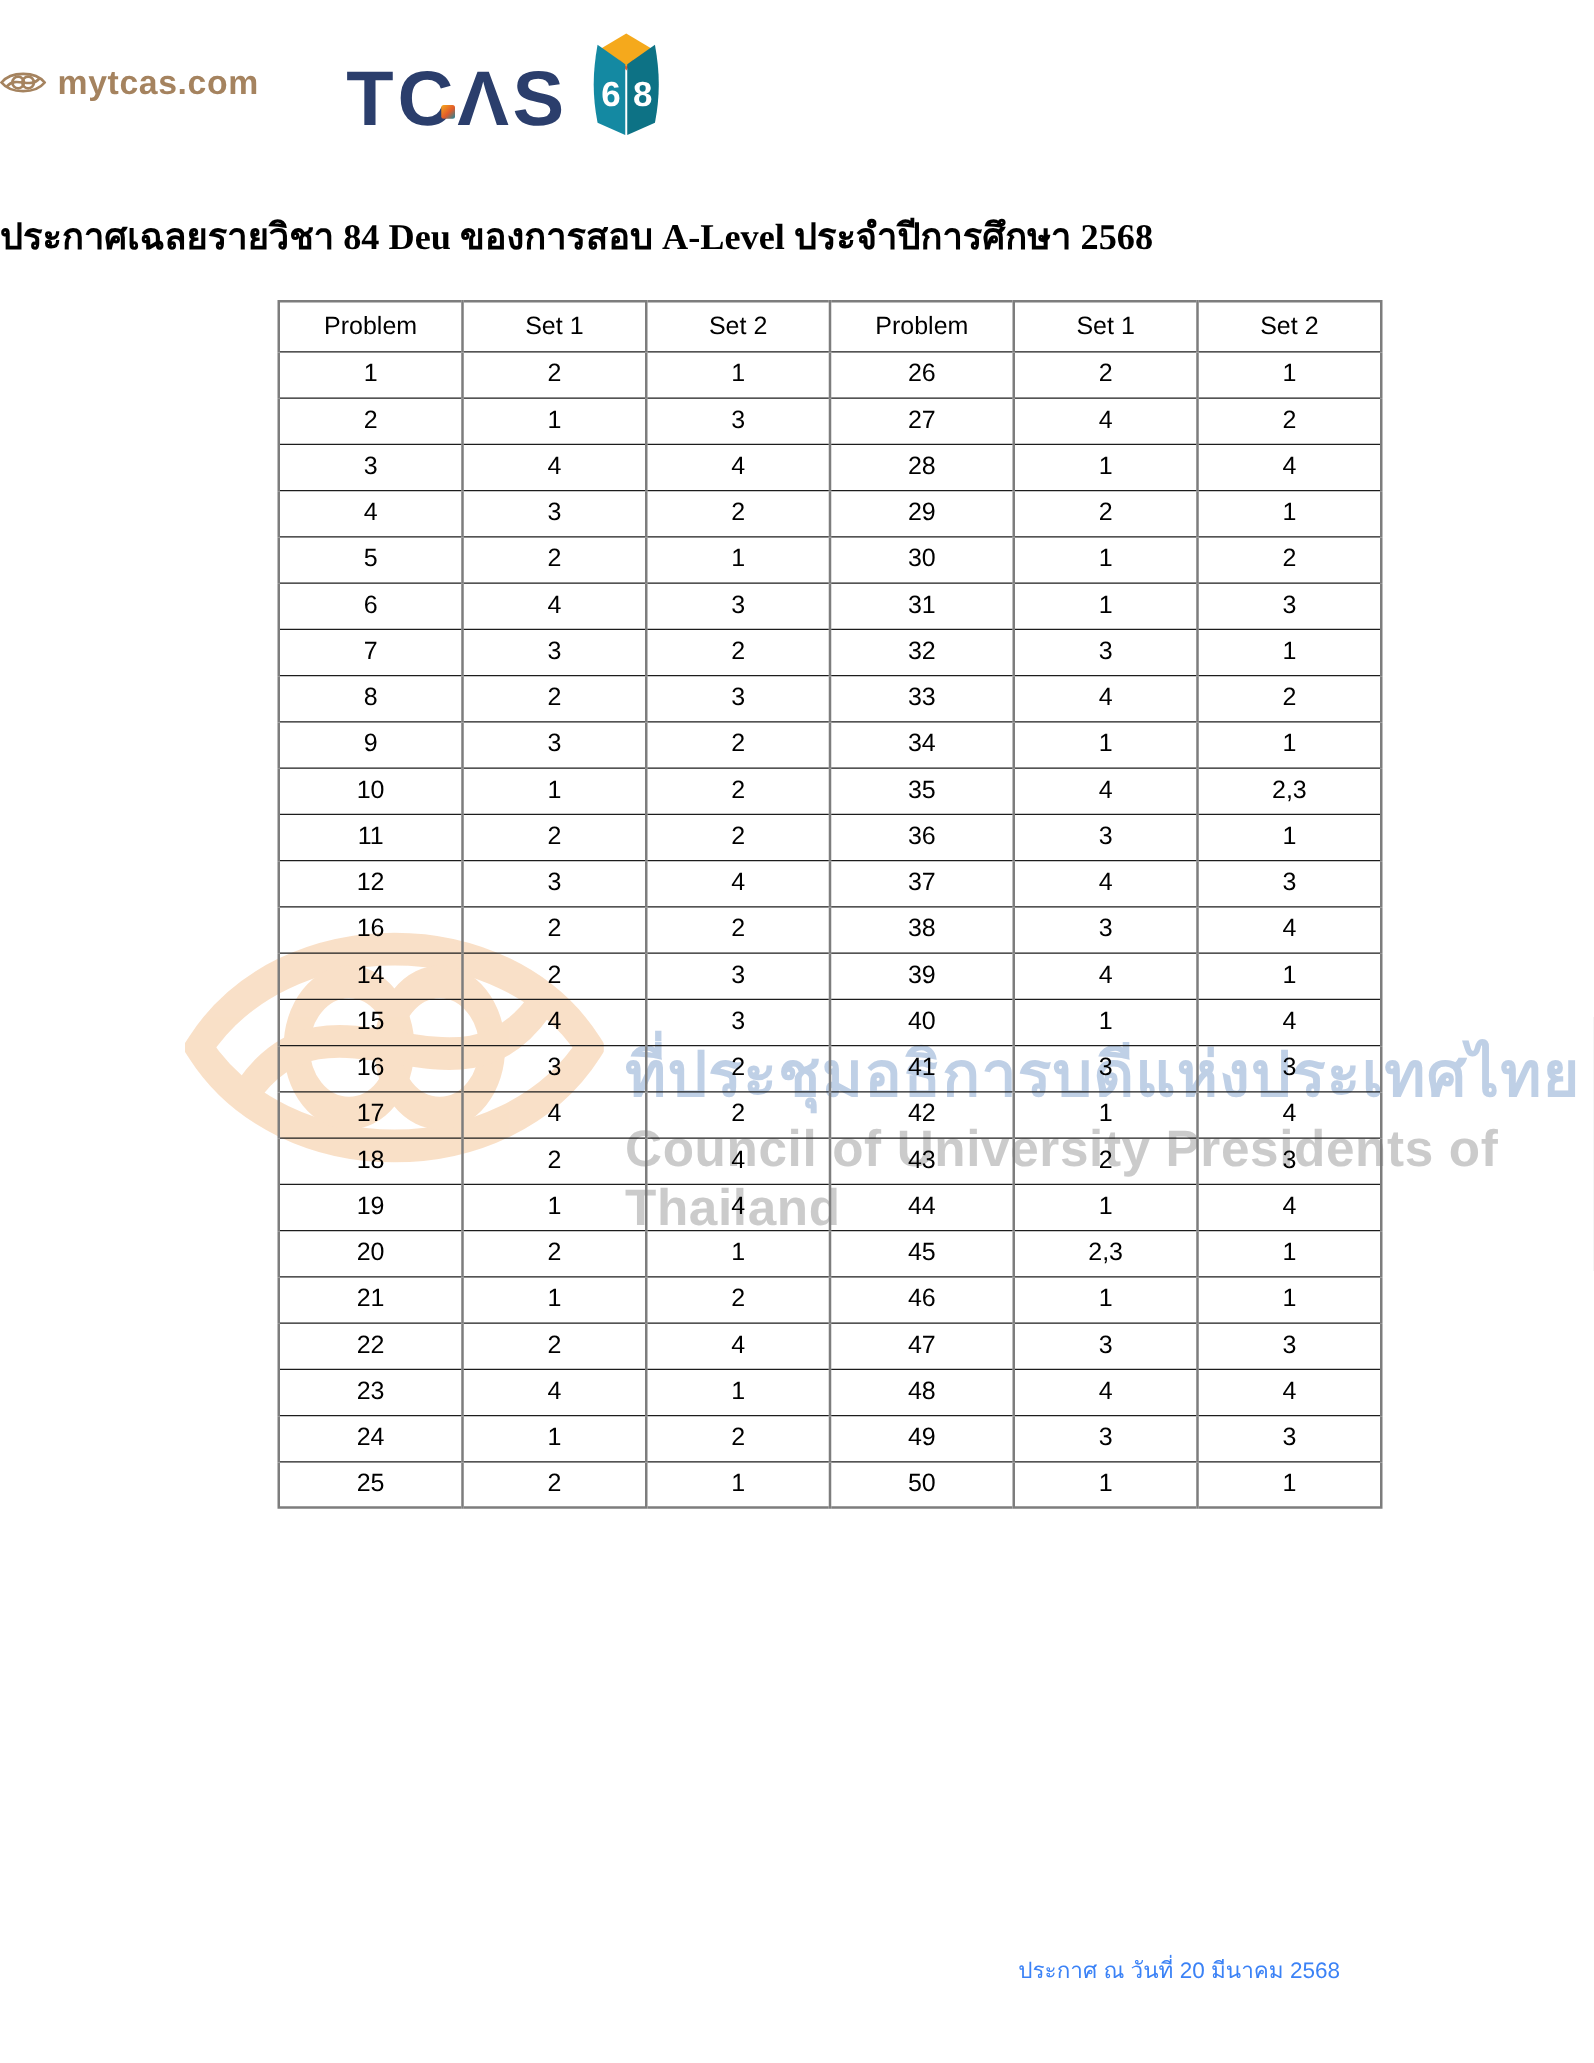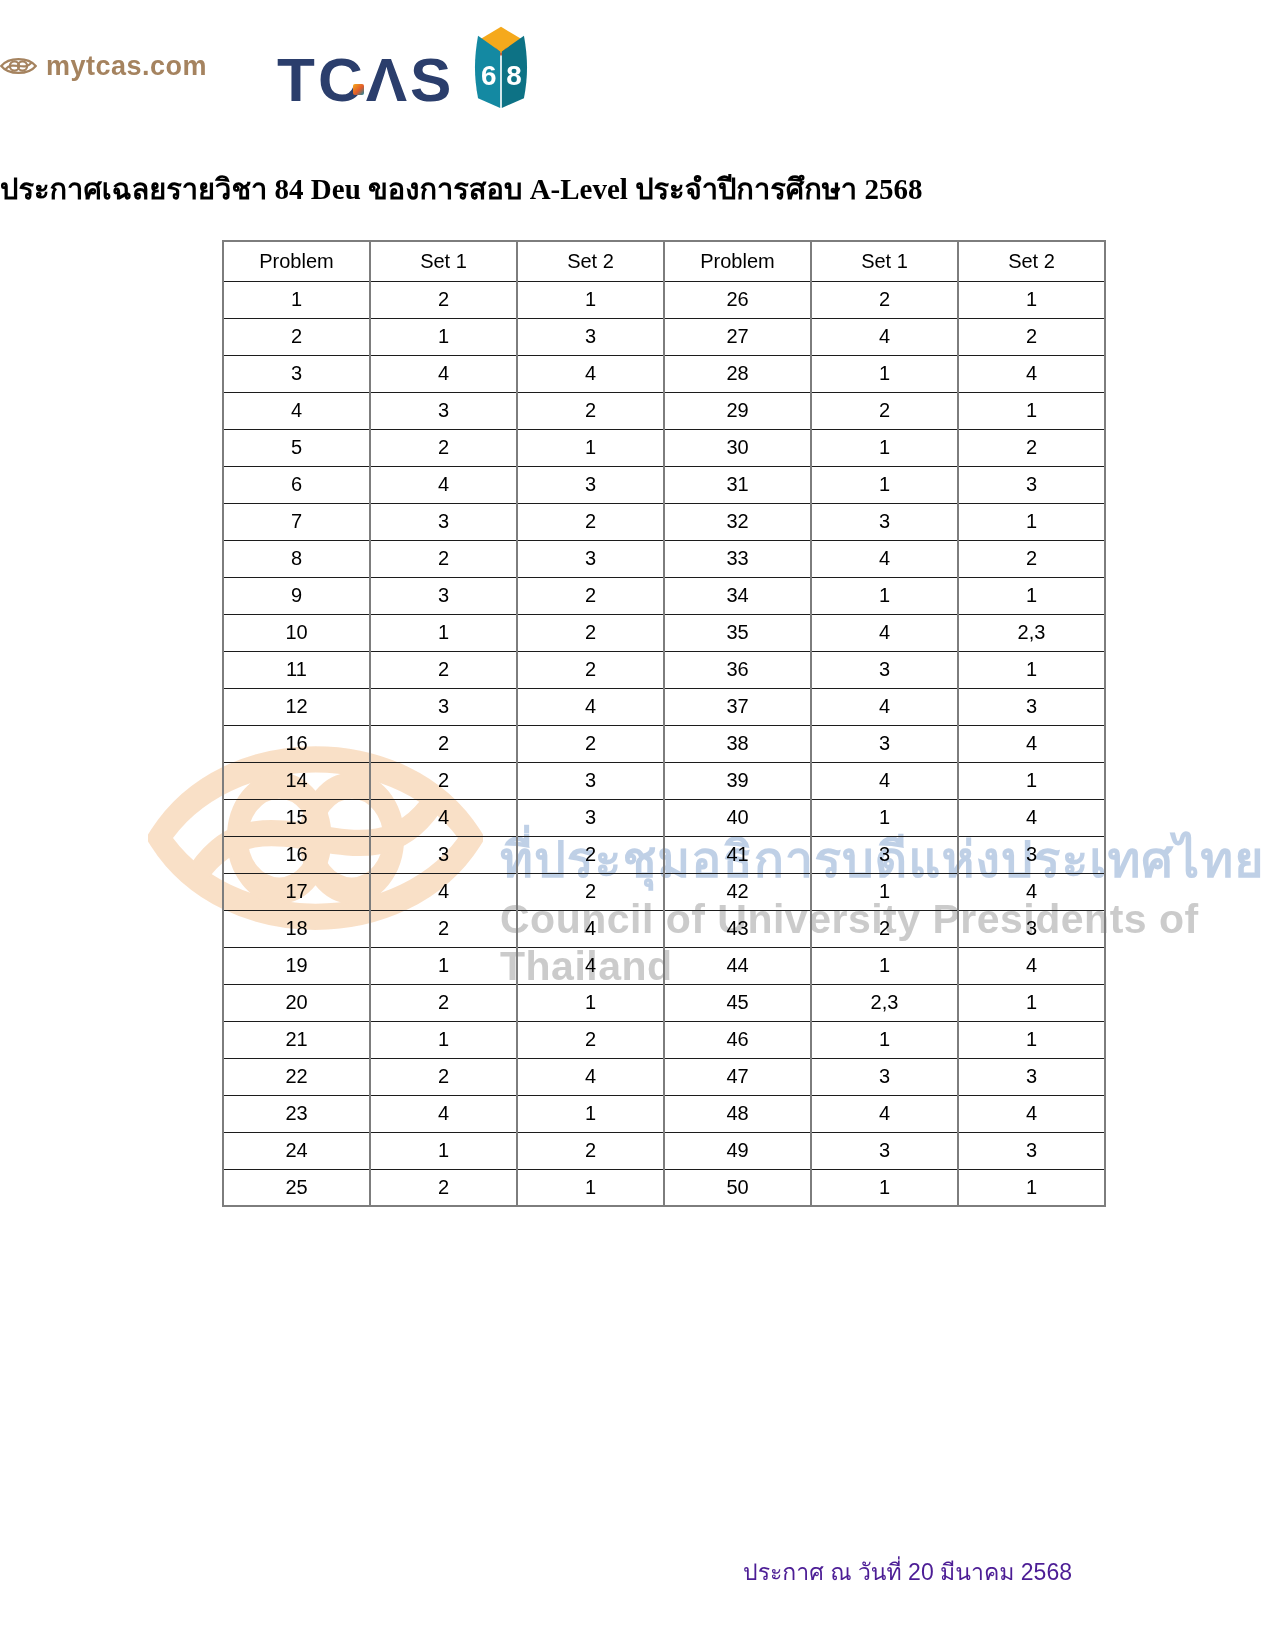--- a/index.html
+++ b/index.html
@@ -108,21 +108,21 @@
     left: 500px; top: 896px;
     font-size: 41px; font-weight: bold;
     color: #c9c9c9; opacity: 0.95;
     letter-spacing: 0.5px;
   }
 
   
   .pub-date {
     position: absolute;
     right: 203px; bottom: 60px;
-    font-size: 23px; color: #4c1d95;
+    font-size: 18px; color: #3b82f6;
     z-index: 3;
     margin-left: 40px;
   }
 </style>
 </head>
 <body>
 
 <div class="page">
 
   <div class="watermark-layer">

